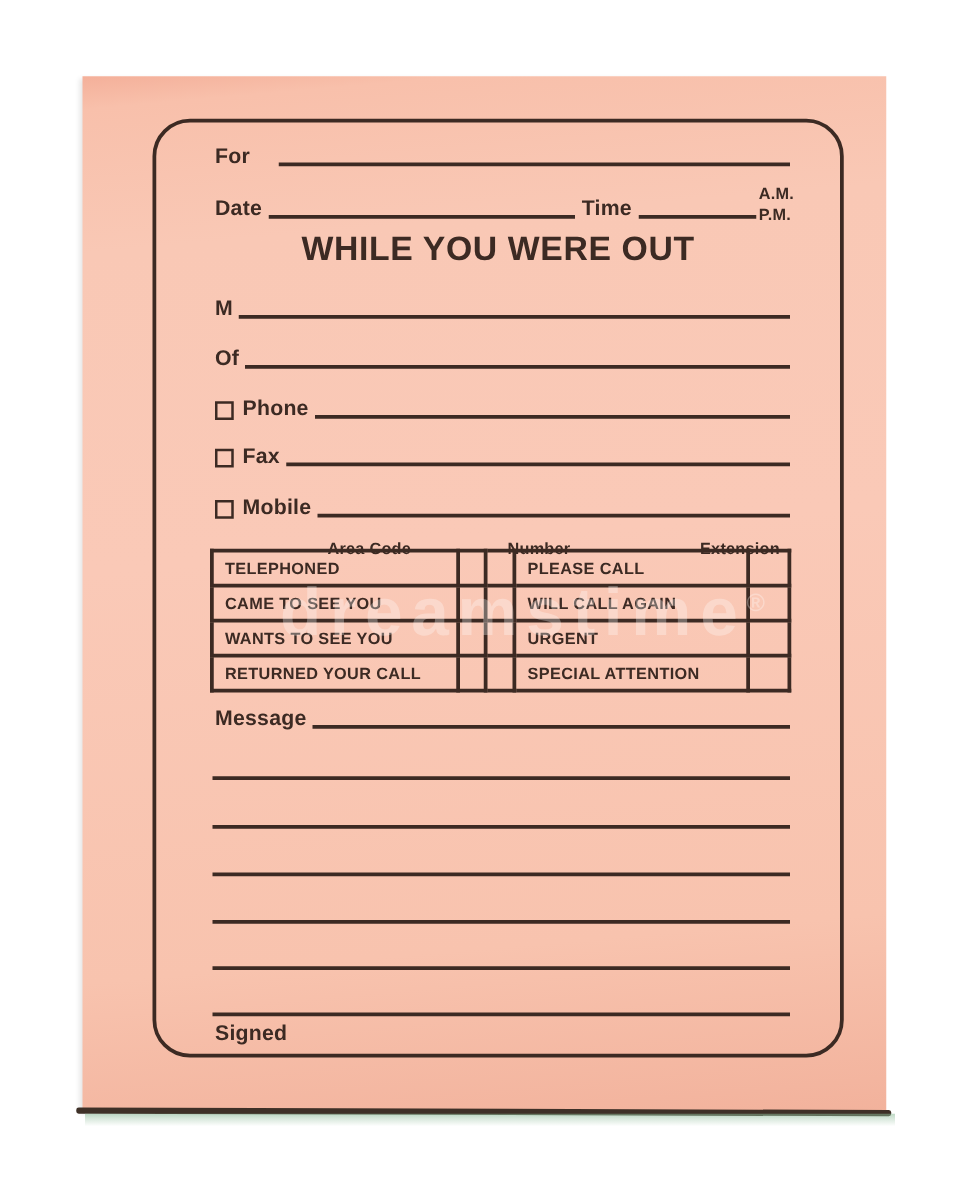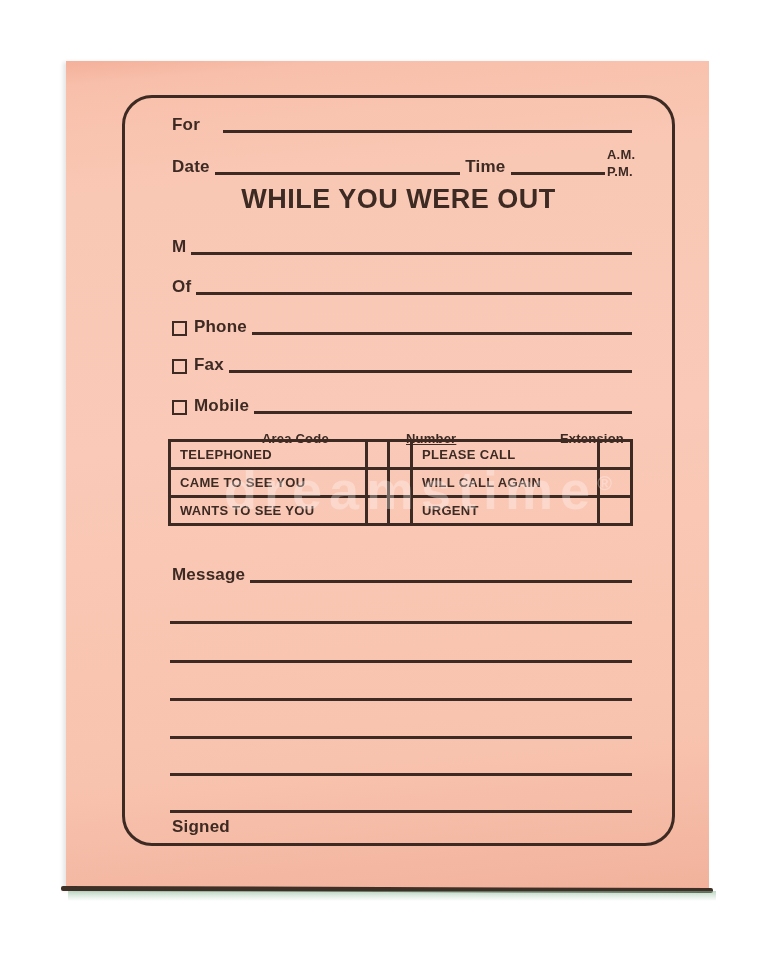--- a/index.html
+++ b/index.html
@@ -42,21 +42,21 @@
     font-size:27px;font-weight:700;letter-spacing:.5px;color:#3c2a23;white-space:nowrap;
   }
   .cbx{
     display:inline-block;width:11px;height:11px;border:2.5px solid #3c2a23;
     margin-right:7px;transform:translateY(1px);flex:0 0 auto;background:transparent;
   }
   .sublabels{position:absolute;left:0;top:350px;width:643px;height:16px;margin-top:20px;}
   .sublabel{
     position:absolute;font-size:13px;font-weight:700;color:#3c2a23;letter-spacing:.2px;
   }
-  .sub-area{left:196px;} .sub-number{left:340px;text-decoration:underline;} .sub-ext{left:494px;}
+  .sub-area{left:196px;} .sub-number{left:340px;} .sub-ext{left:494px;}
   table.checklist{
     position:absolute;left:102px;top:378px;width:462px;
     border-collapse:collapse;table-layout:fixed;
   }
   table.checklist td{
     border:3px solid #3c2a23;height:25px;padding:0;
   }
   table.checklist td.lbl{
     font-size:13px;font-weight:700;color:#3c2a23;letter-spacing:.3px;
     padding-left:9px;white-space:nowrap;overflow:hidden;
@@ -156,20 +156,27 @@
         <td class="lbl">WILL CALL AGAIN</td>
         <td></td>
       </tr>
       <tr>
         <td class="lbl">WANTS TO SEE YOU</td>
         <td></td>
         <td></td>
         <td class="lbl">URGENT</td>
         <td></td>
       </tr>
+      <tr>
+        <td class="lbl">RETURNED YOUR CALL</td>
+        <td></td>
+        <td></td>
+        <td class="lbl">SPECIAL ATTENTION</td>
+        <td></td>
+      </tr>
     </tbody>
   </table>
 
   <div class="frow" style="left:106px;right:77px;top:505px;">
     <span class="flabel">Message</span>
     <span class="fill"></span>
   </div>
 
   <div class="bline" style="top:560px;"></div>
   <div class="bline" style="top:599px;"></div>

